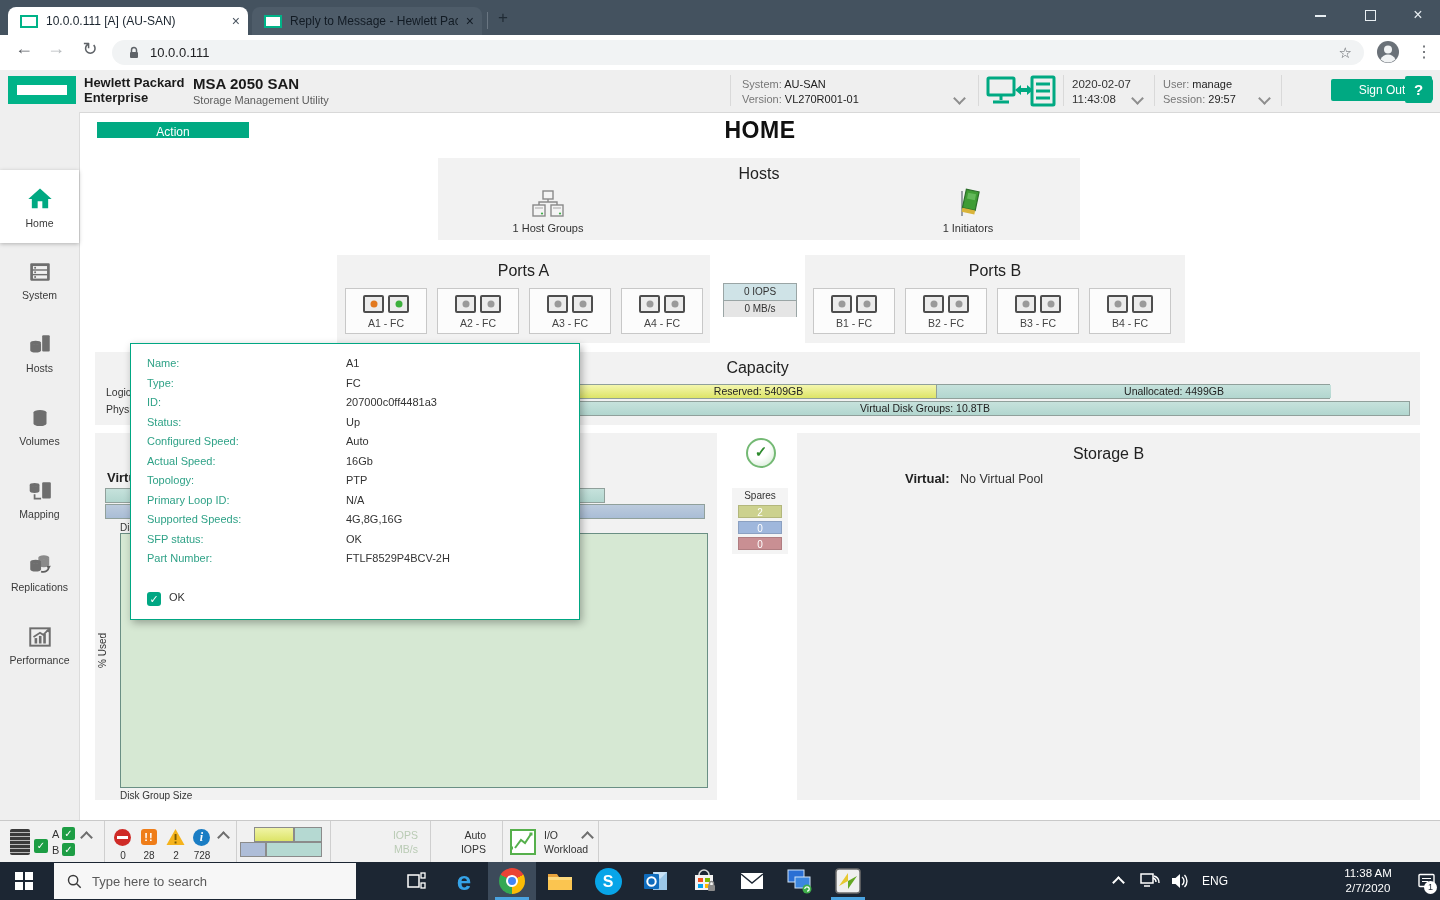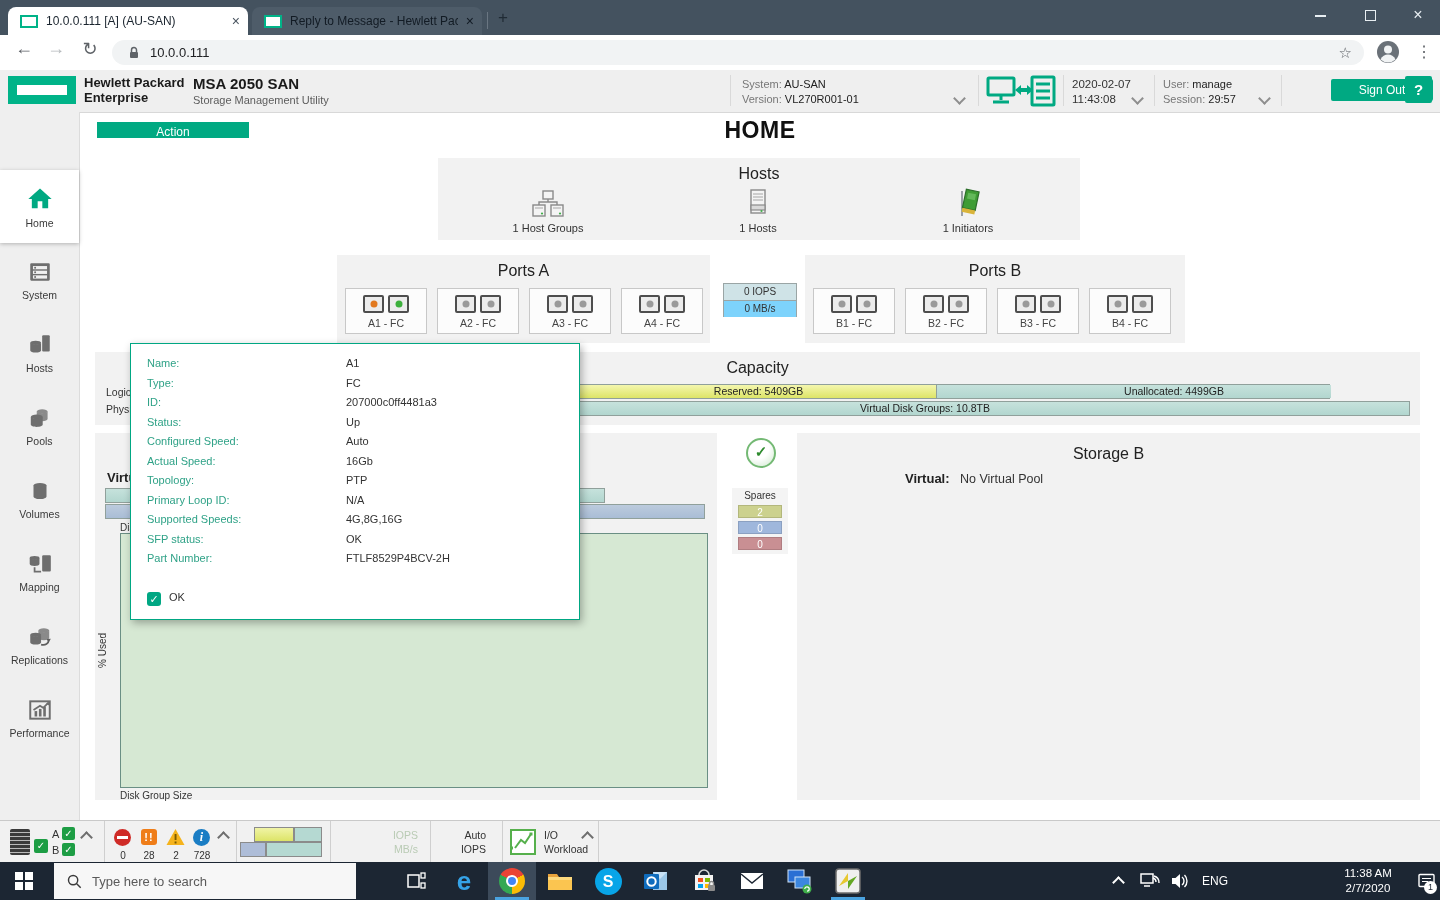--- a/index.html
+++ b/index.html
@@ -218,33 +218,20 @@
         <g fill="#6e6e6e">
             <rect x="14" y="3" width="7" height="15" rx="1"></rect>
         <ellipse cx="8" cy="10" rx="5" ry="2"></ellipse>
             <path d="M3 10v7c0 1.1 2.2 2 5 2s5-.9 5-2v-7c-1 1-3 1.5-5 1.5S4 11 3 10z"></path>
           </g>
         </svg>
       <span>Hosts</span>
     </div>
     <div class="snav">
       <svg width="28" height="26" viewBox="0 0 24 24">
-        <g fill="#8a8a8a">
-            <ellipse cx="14" cy="6" rx="5" ry="2"></ellipse>
-            <path d="M9 6v7c0 1.1 2.2 2 5 2s5-.9 5-2V6c-1 1-3 1.5-5 1.5S10 7 9 6z"></path>
-          </g>
-        <g fill="#6e6e6e">
-            <ellipse cx="9" cy="11" rx="5.5" ry="2.2"></ellipse>
-            <path d="M3.5 11v7c0 1.2 2.4 2.2 5.5 2.2s5.5-1 5.5-2.2v-7c-1.1 1.1-3.2 1.7-5.5 1.7S4.6 12.1 3.5 11z"></path>
-          </g>
-        </svg>
-      <span>Pools</span>
-    </div>
-    <div class="snav">
-      <svg width="28" height="26" viewBox="0 0 24 24">
         <g fill="#6e6e6e">
             <ellipse cx="12" cy="7" rx="6" ry="2.4"></ellipse>
             <path d="M6 7v10c0 1.3 2.7 2.4 6 2.4s6-1.1 6-2.4V7c-1.2 1.2-3.4 1.8-6 1.8S7.2 8.2 6 7z"></path>
           </g>
         </svg>
       <span>Volumes</span>
     </div>
     <div class="snav">
       <svg width="28" height="26" viewBox="0 0 24 24">
         <g fill="#6e6e6e">
@@ -298,31 +285,20 @@
               <rect x="20" y="15" width="12" height="11"></rect>
             </g>
           <path d="M17 9v3M8 15v-3h18v3" stroke="#8a8a8a" stroke-width="1.4" fill="none"></path>
           <path d="M4 18h8M22 18h8" stroke="#c0c0c0" stroke-width="1.4"></path>
           <circle cx="11" cy="23.5" r="1.1" fill="#3fae49"></circle>
             <circle cx="29" cy="23.5" r="1.1" fill="#3fae49"></circle>
           </svg>
       </div>
       <span>1 Host Groups</span>
     </div>
-    <div class="hostitem" style="left:240px;">
-      <div class="hicon">
-        <svg width="20" height="30" viewBox="0 0 20 30">
-          <rect x="3" y="2" width="14" height="23" fill="#f4f4f4" stroke="#8a8a8a" stroke-width="1.4"></rect>
-          <path d="M5 6h10M5 9h10M5 12h10" stroke="#c0c0c0" stroke-width="1.3"></path>
-          <rect x="3" y="17" width="14" height="5" fill="#d9d9d9" stroke="#8a8a8a" stroke-width="1.2"></rect>
-          <circle cx="13.5" cy="23" r="1.1" fill="#3fae49"></circle>
-          </svg>
-      </div>
-      <span>1 Hosts</span>
-    </div>
     <div class="hostitem" style="left:450px;">
       <div class="hicon">
         <svg width="26" height="30" viewBox="0 0 26 30">
           <path d="M7 3v25" stroke="#9aa0a6" stroke-width="2"></path>
           <g transform="rotate(12 14 13)">
             <rect x="9" y="2" width="13" height="19" fill="#3f9c35" stroke="#2c6e2a" stroke-width="1.2"></rect>
             <rect x="9" y="21" width="13" height="4" fill="#d9b43a"></rect>
             <rect x="11.5" y="5" width="8" height="6" fill="#63b85a"></rect>
             </g>
           </svg>
@@ -374,21 +350,21 @@
           <div class="sfp">
             <div class="led"></div>
           </div>
         </div>
       <span>A4 - FC</span>
     </div>
   </div>
 
   <div class="abs" style="left:723px;top:283px;width:74px;height:34px;border:1px solid #9aa5a5;box-sizing:border-box;">
     <div class="iorow" style="background:#cfe3e7;border-bottom:1px solid #9aa5a5;">0 IOPS</div>
-    <div class="iorow" style="background:#7dd3fc;">0 MB/s</div>
+    <div class="iorow" style="background:#e5e5e5;">0 MB/s</div>
   </div>
 
   <div class="panel" style="left:805px;top:255px;width:380px;height:88px;">
     <div class="ptitle">Ports B</div>
     <div class="portbtn" style="left:8px;">
       <div class="sfpwrap">
           <div class="sfp">
             <div class="led"></div>
           </div>
           <div class="sfp">

